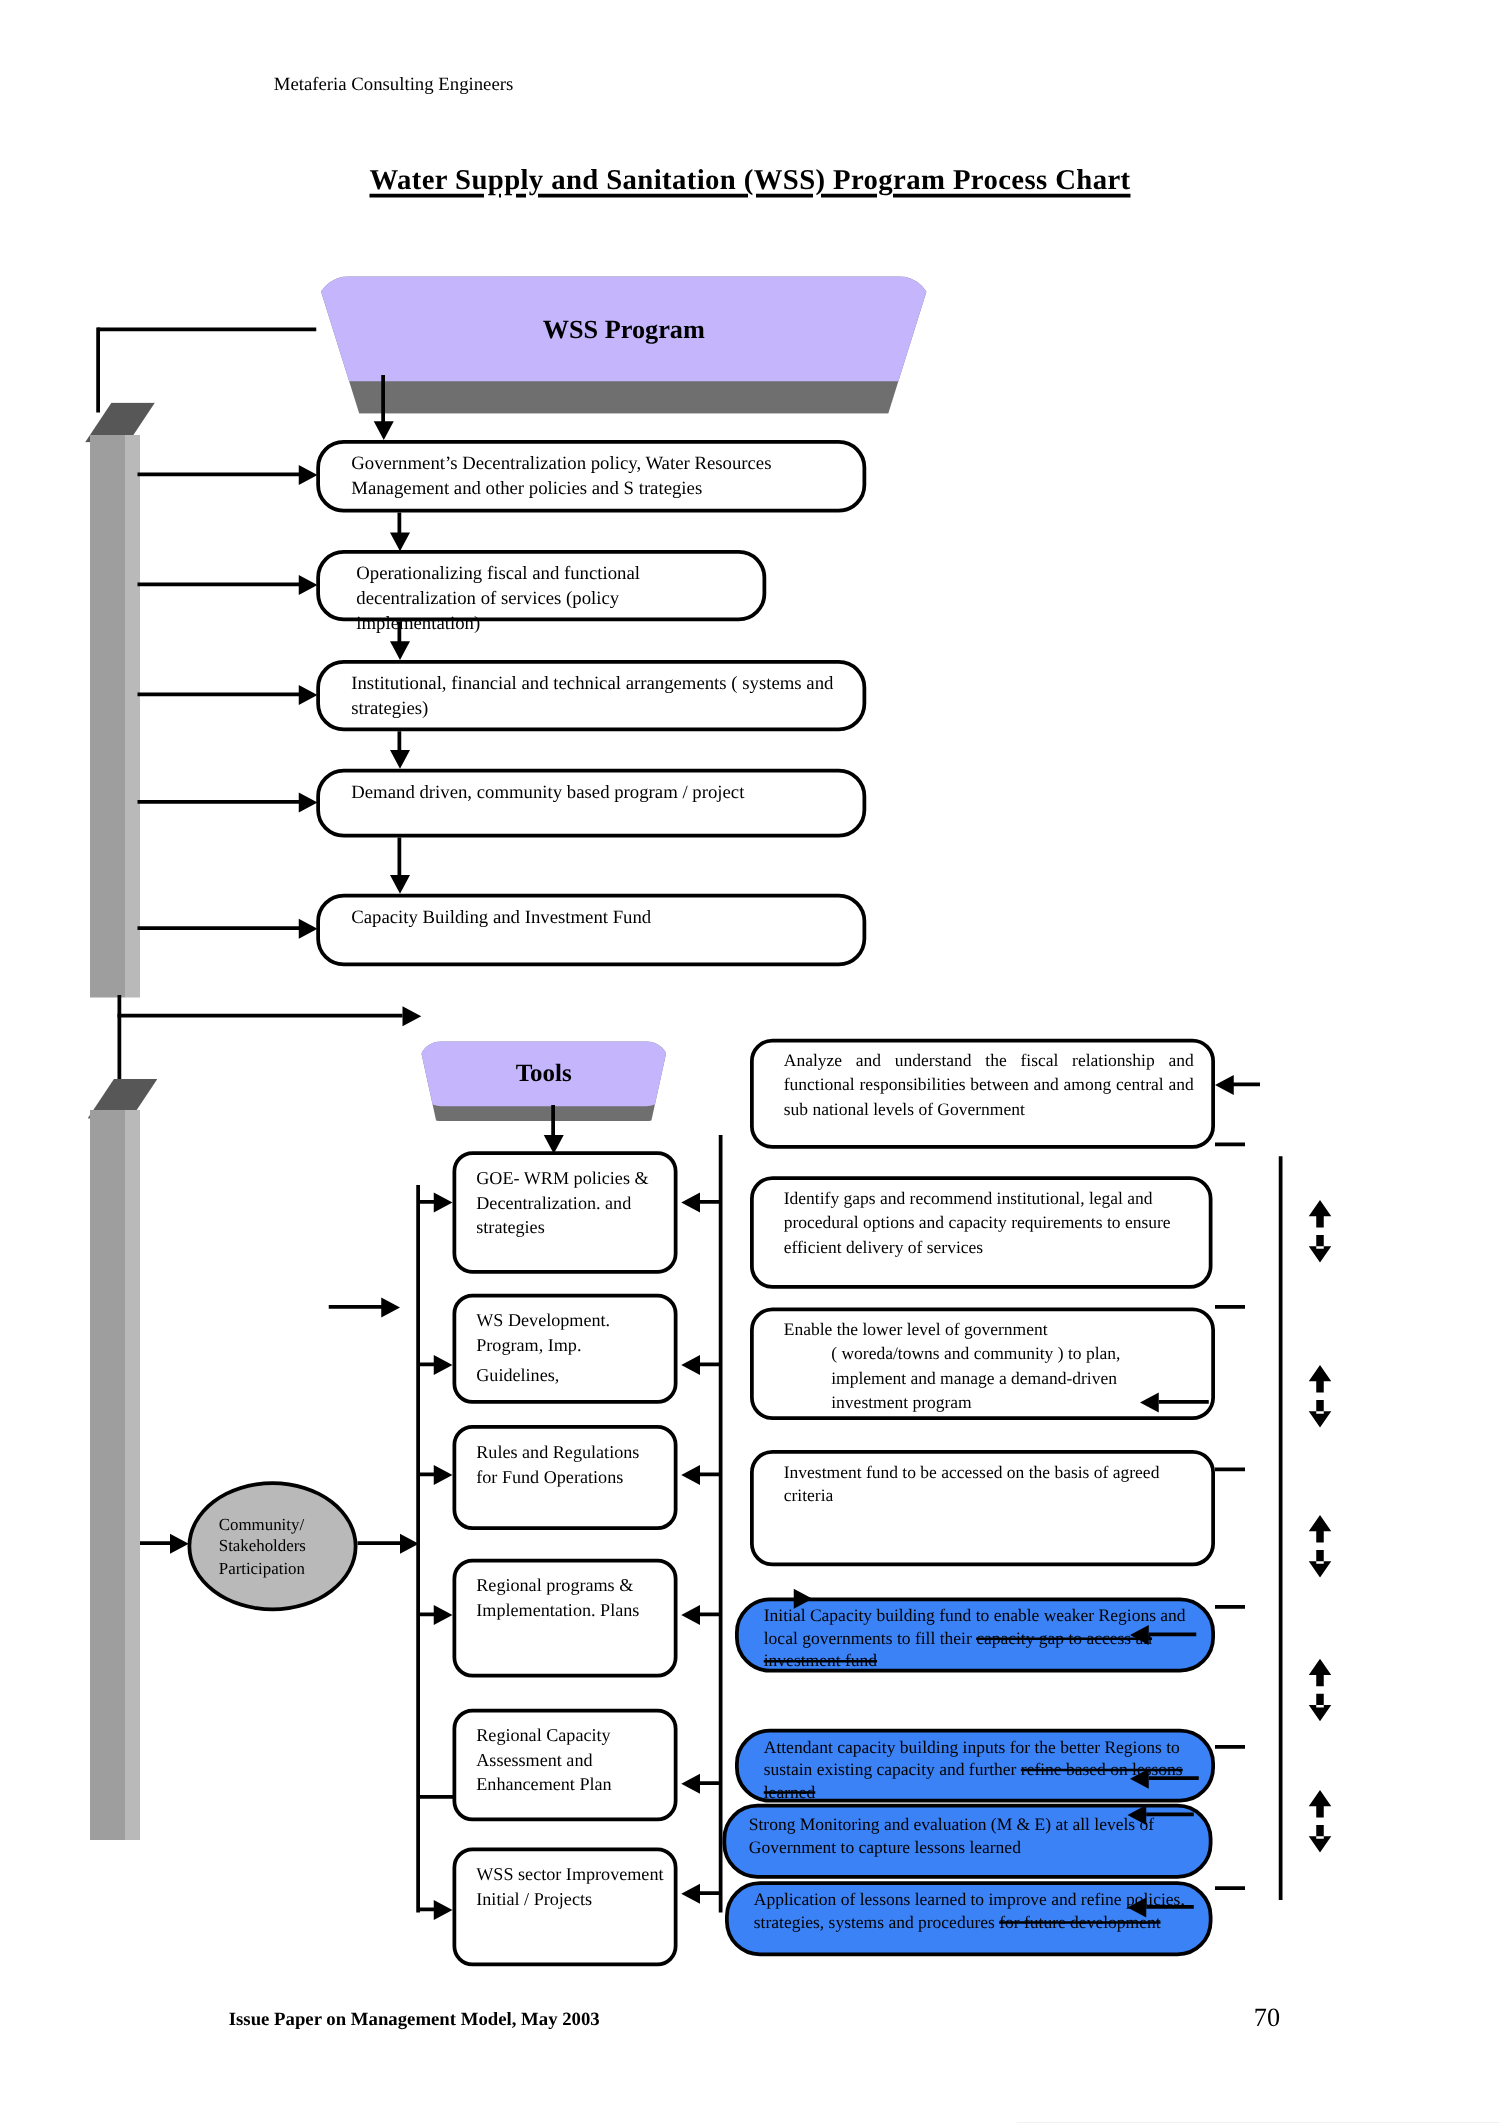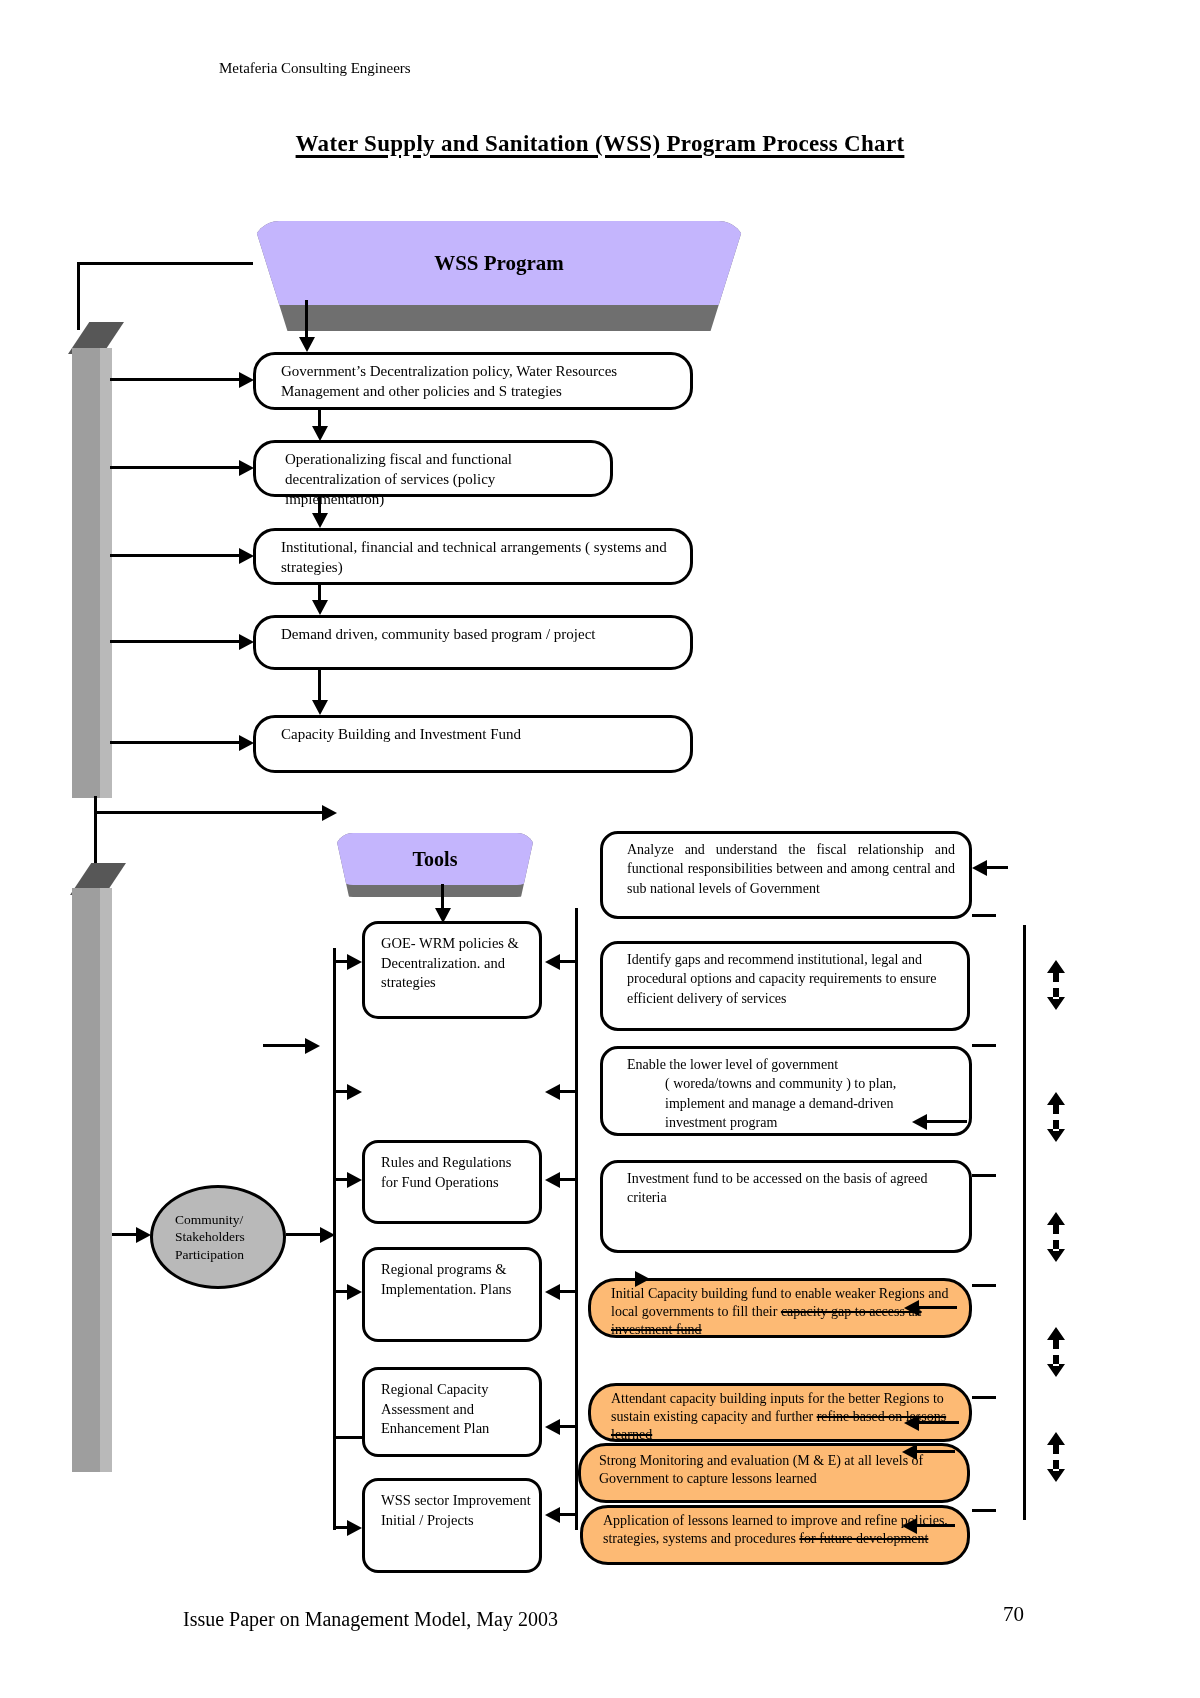--- a/index.html
+++ b/index.html
@@ -3,37 +3,37 @@
 <meta charset="utf-8">
 <style>
   html,body{margin:0;padding:0;background:#e8e8e8;}
   .page{position:relative;width:1200px;height:1698px;background:#ffffff;margin:0 auto;
         font-family:"Liberation Serif","DejaVu Serif",serif;color:#000;}
   .abs{position:absolute;}
   
   .hdr{font-size:15px;}
   .title{width:100%;text-align:center;font-size:23px;font-weight:bold;
          text-decoration:underline;text-decoration-thickness:2.5px;text-underline-offset:4px;letter-spacing:.3px;}
-  .footer{font-size:20px;}
+  .footer{font-size:15px;font-weight:bold;}
   .pagenum{font-size:21px;}
   
   .banner-outer{background:#6f6f6f;border-radius:26px;clip-path:polygon(0 0,100% 0,93% 100%,7% 100%);}
   .banner-inner{position:absolute;left:0;top:0;width:100%;background:#c4b5fd;border-radius:26px;
                 display:flex;align-items:center;justify-content:center;font-weight:bold;}
   
   .bar{background:linear-gradient(90deg,#9e9e9e 0 70%,#b9b9b9 70% 100%);}
   .cap{background:#575757;clip-path:polygon(0% 100%,38% 0%,100% 0%,62% 100%);}
   
   .fbox{border:3px solid #000;border-radius:22px;background:#fff;box-sizing:border-box;
         font-size:15px;line-height:1.32;padding:7px 12px 0 25px;}
   .lbox{border:3px solid #000;border-radius:16px;background:#fff;box-sizing:border-box;
         font-size:14.5px;line-height:1.35;padding:10px 8px 0 16px;width:180px;left:362px;}
   .rbox{border:3px solid #000;border-radius:18px;background:#fff;box-sizing:border-box;
         font-size:14px;line-height:1.38;padding:6px 14px 0 24px;}
-  .rbox-s{border:3px solid #000;border-radius:28px;background:#fdba74;box-sizing:border-box;
+  .rbox-s{border:3px solid #000;border-radius:28px;background:#3b82f6;box-sizing:border-box;
         font-size:14px;line-height:1.3;padding:4px 10px 0 20px;overflow:visible;}
   .just{text-align:justify;}
   .indent2{display:block;margin-left:38px;}
   .struck{text-decoration:line-through;text-decoration-thickness:2px;}
   
   .ellipse{border:3.5px solid #000;border-radius:50%;background:#b9b9b9;box-sizing:border-box;
            font-size:13.5px;line-height:1.3;display:flex;align-items:center;padding-left:22px;}
   
   .hl{position:absolute;height:3px;background:#000;}
   .vl{position:absolute;width:3px;background:#000;}
@@ -119,20 +119,23 @@
 
   <div class="vl" style="left:333px;top:948px;height:582px;"></div>
   <div class="vl" style="left:575px;top:908px;height:622px;"></div>
   <div class="vl" style="left:1023px;top:925px;height:595px;"></div>
 
   <div class="hl" style="left:263px;top:1044px;width:44px;"></div>
   <div class="tr" style="left:305px;top:1038px;"></div>
 
   <div class="abs lbox" style="top:921px;height:98px;">
     <span>GOE- WRM policies &amp; Decentralization. and strategies</span></div>
+  <div class="abs lbox" style="top:1035px;height:88px;">
+    <span>WS Development. Program, Imp.</span>
+    <span style="display:block;margin-top:5px;">Guidelines,</span></div>
   <div class="abs lbox" style="top:1140px;height:84px;">
     <span>Rules and Regulations for Fund Operations</span></div>
   <div class="abs lbox" style="top:1247px;height:95px;">
     <span>Regional programs &amp; Implementation. Plans</span></div>
   <div class="abs lbox" style="top:1367px;height:90px;">
     <span>Regional Capacity Assessment and Enhancement Plan</span></div>
   <div class="abs lbox" style="top:1478px;height:95px;">
     <span>WSS sector Improvement Initial / Projects</span></div>
 
   <div class="hl" style="left:335px;top:960px;width:14px;"></div>

